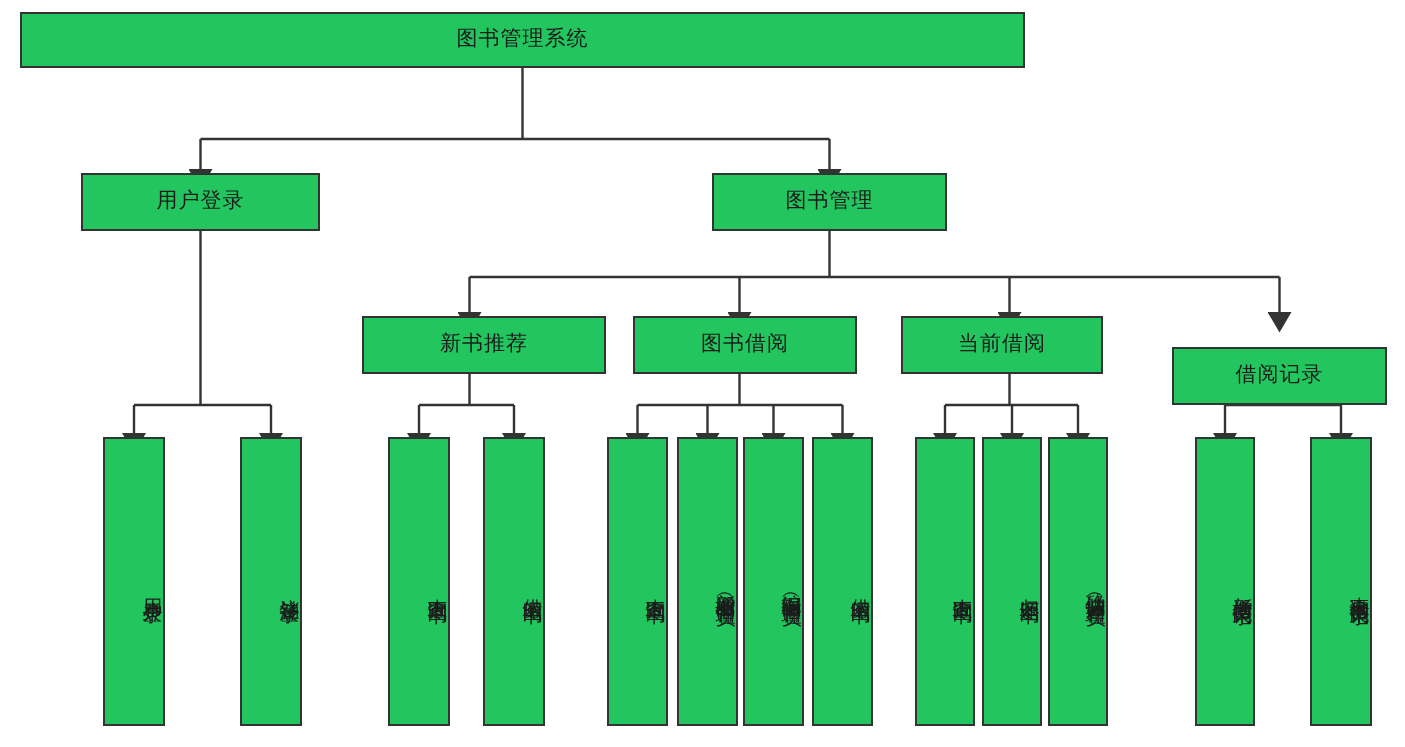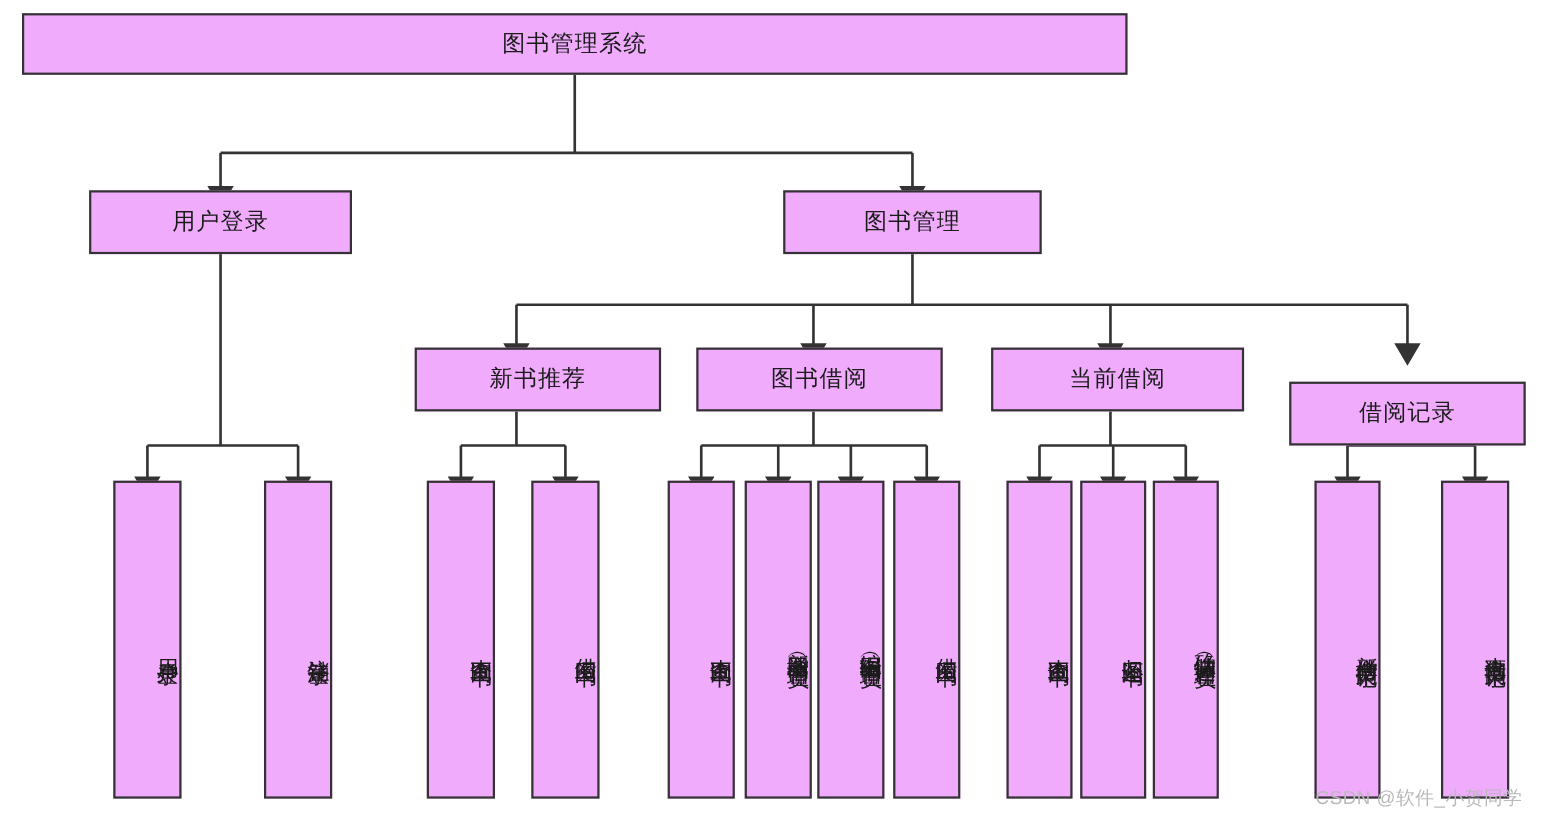--- a/index.html
+++ b/index.html
@@ -21,29 +21,30 @@
     position: absolute;
     left: 0;
     top: 0;
     width: 1405px;
     height: 747px;
     pointer-events: none;
   }
   .node {
     position: absolute;
     box-sizing: border-box;
-    background: #f0abfc;
+    background: #22c55e;
     border: 2.4px solid #333333;
     display: flex;
     align-items: center;
     justify-content: center;
     color: #1b1b1b;
     line-height: 1.18;
     text-align: center;
     z-index: 2;
+    font-family: Liberation Mono, monospace;
   }
   .node.h {
     font-size: 21px;
     letter-spacing: 1px;
   }
   .node.v {
     font-size: 20px;
     writing-mode: vertical-rl;
     text-orientation: upright;
     align-items: flex-start;
@@ -115,27 +116,27 @@
   <div id="node-layer">
       <div class="node h" style="left: 20px; top: 12px; width: 1005px; height: 56px;">
         <span class="lbl">图书管理系统</span>
       </div>
       <div class="node h" style="left: 81px; top: 173px; width: 239px; height: 58px;">
         <span class="lbl">用户登录</span>
       </div>
       <div class="node h" style="left: 712px; top: 173px; width: 235px; height: 58px;">
         <span class="lbl">图书管理</span>
       </div>
-      <div class="node h" style="left: 377px; top: 316px; width: 224px; height: 58px;">
+      <div class="node h" style="left: 362px; top: 316px; width: 244px; height: 58px;">
         <span class="lbl">新书推荐</span>
       </div>
       <div class="node h" style="left: 633px; top: 316px; width: 224px; height: 58px;">
         <span class="lbl">图书借阅</span>
       </div>
-      <div class="node h" style="left: 901px; top: 316px; width: 230px; height: 58px;">
+      <div class="node h" style="left: 901px; top: 316px; width: 202px; height: 58px;">
         <span class="lbl">当前借阅</span>
       </div>
       <div class="node h" style="left: 1172px; top: 316px; width: 215px; height: 58px; margin-top: 31px;">
         <span class="lbl">借阅记录</span>
       </div>
       <div class="node v" style="left: 103px; top: 437px; width: 62px; height: 289px;">
         <span class="lbl">用户登录</span>
       </div>
       <div class="node v" style="left: 240px; top: 437px; width: 62px; height: 289px;">
         <span class="lbl">注销登录</span>
@@ -167,14 +168,13 @@
       <div class="node v" style="left: 1048px; top: 437px; width: 60px; height: 289px;">
         <span class="lbl">确认归还（管理员）</span>
       </div>
       <div class="node v" style="left: 1195px; top: 437px; width: 60px; height: 289px;">
         <span class="lbl">新增借阅记录</span>
       </div>
       <div class="node v" style="left: 1310px; top: 437px; width: 62px; height: 289px;">
         <span class="lbl">查询借阅记录</span>
       </div>
     </div>
-  <div class="watermark" style="left:1196px; top:714px;">CSDN @软件_小贺同学</div>
 </div>
 
 </body></html>

